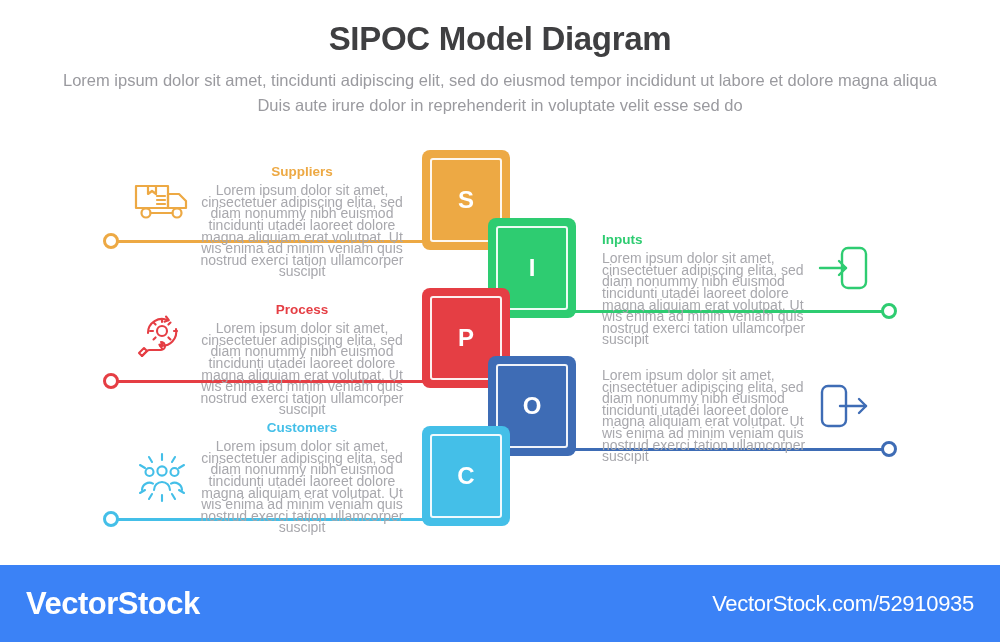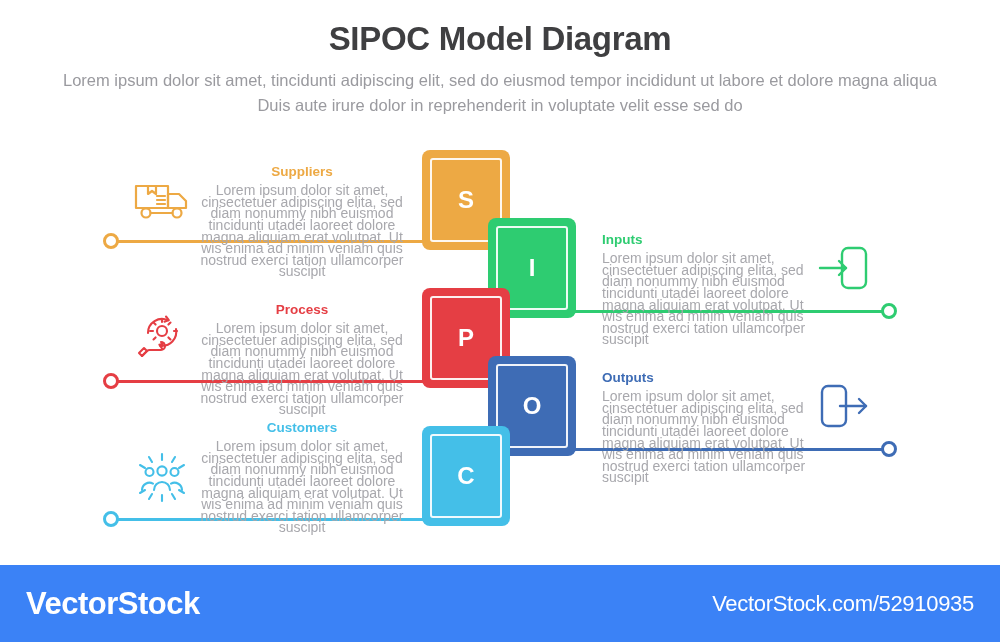--- a/index.html
+++ b/index.html
@@ -226,21 +226,20 @@
         <path d="M12 21 a14 14 0 0 1 20 -12.6"></path>
         <path d="M30 4.5 l2.8 3.6 l-4.3 1.6"></path>
         <path d="M40 17 a14 14 0 0 1 -16 16.6"></path>
         <path d="M26 36.5 l-2.6 -3.8 l4.4 -1.3"></path>
         <path d="M6 44 l5 -5 a4 4 0 0 1 3 -1 h11 a4 4 0 0 0 0 -8"></path>
         <path d="M6 44 l-3 -3 l5 -5 l3 3 z"></path>
       </svg>
     </div>
 
     <div class="blk left-align" style="left:602px; top:238px; width:212px;">
-      <div class="bl-title" style="color:#3e6cb5;">Outputs</div>
       <div class="bl-body">Lorem ipsum dolor sit amet, cinsectetuer adipiscing elita, sed diam nonummy nibh euismod tincidunti utadei laoreet dolore magna aliquiam erat volutpat. Ut wis enima ad minim veniam quis nostrud exerci tation ullamcorper suscipit</div>
     </div>
     <div class="sideicon" style="left:818px; top:250px;">
       <svg width="52" height="48" viewBox="0 0 52 48" fill="none" stroke="#3e6cb5" stroke-width="2.4" stroke-linecap="round" stroke-linejoin="round">
         <rect x="4" y="4" width="24" height="40" rx="6"></rect>
         <path d="M22 24 h26"></path>
         <path d="M41 17 l7 7 l-7 7"></path>
       </svg>
     </div>
 

